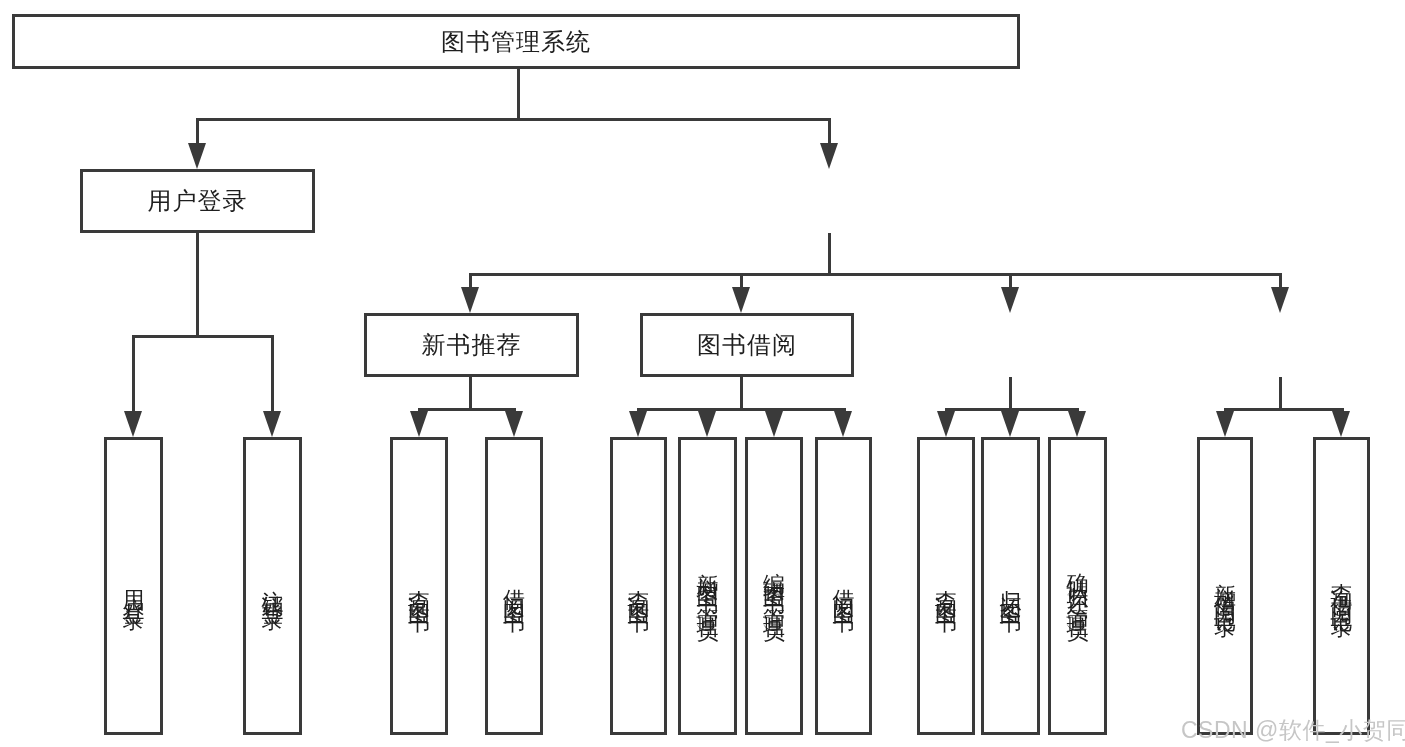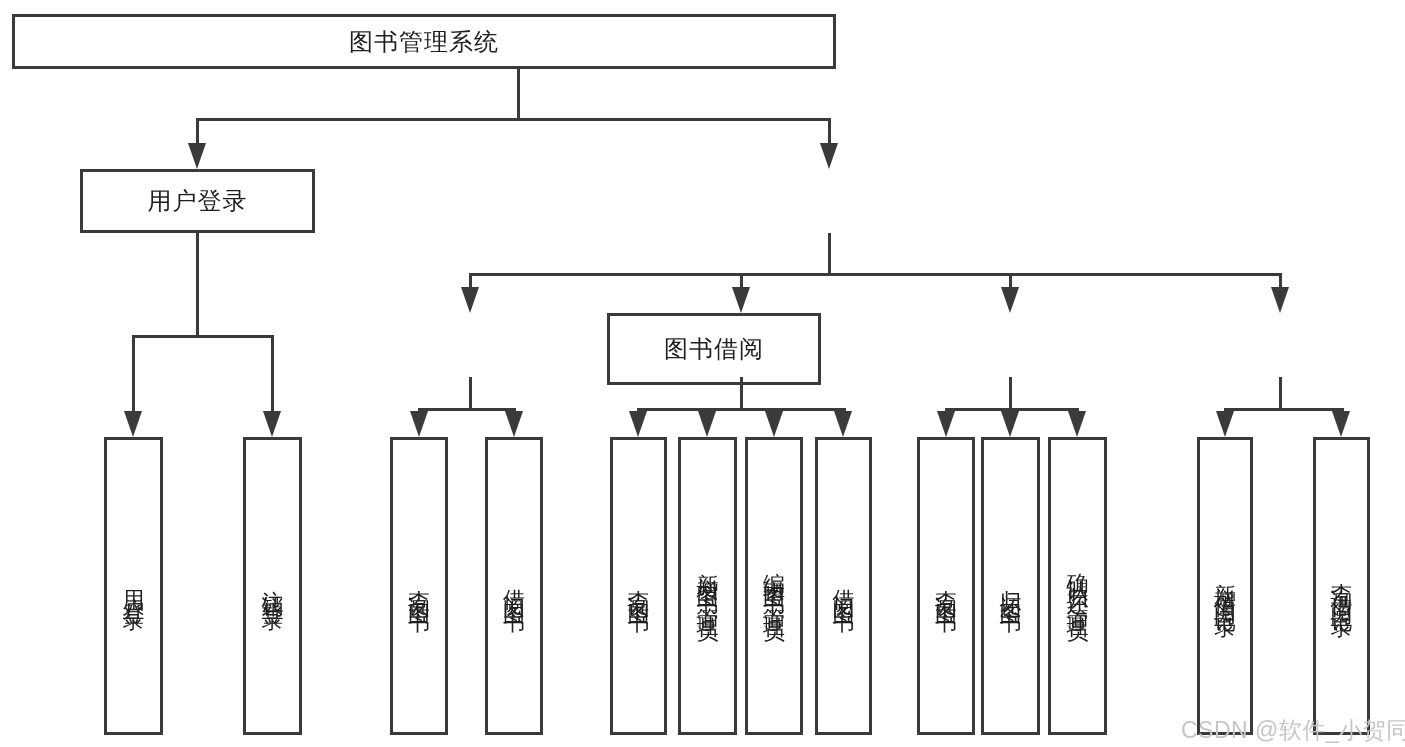--- a/index.html
+++ b/index.html
@@ -58,31 +58,34 @@
     z-index: 5;
     white-space: nowrap;
     letter-spacing: 0.5px;
   }
 </style>
 </head>
 <body>
 
 <div class="canvas">
 
-  <div class="box" style="left:12px;top:14px;width:824px;height:55px">
+  <div class="box" style="left:12px;top:14px;width:1008px;height:55px">
     <span class="htext">图书管理系统</span>
   </div>
 
   <div class="box" style="left:80px;top:169px;width:235px;height:64px">
     <span class="htext">用户登录</span>
   </div>
 
 
-
-  <div class="box" style="left:607px;top:313px;width:214px;height:72px">
+  <div class="box" style="left:364px;top:313px;width:215px;height:64px">
+    <span class="htext">新书推荐</span>
+  </div>
+
+  <div class="box" style="left:640px;top:313px;width:214px;height:64px">
     <span class="htext">图书借阅</span>
   </div>
 
 
 
   <div class="box" style="left:104px;top:437px;width:59px;height:298px">
     <span class="vtext">用户登录</span>
   </div>
   <div class="box" style="left:243px;top:437px;width:59px;height:298px">
     <span class="vtext">注销登录</span>

